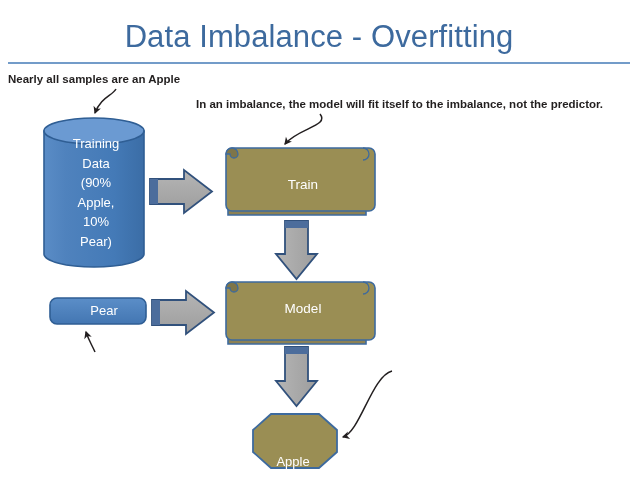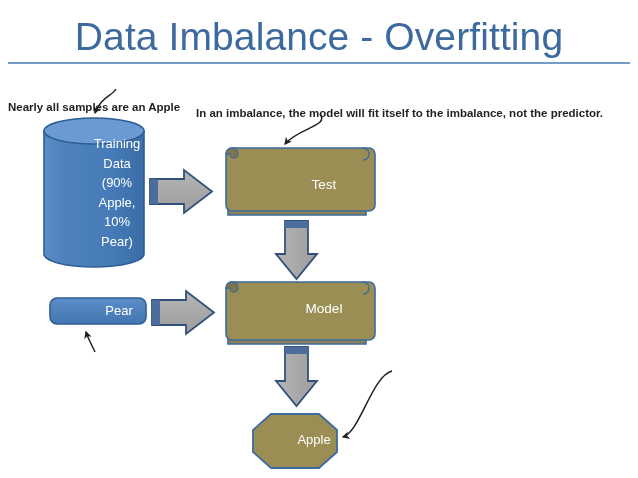--- a/index.html
+++ b/index.html
@@ -23,21 +23,21 @@
     height: 478px;
   }
 
   
   #slide-title {
     position: absolute;
     left: 0;
     top: 18px;
     width: 638px;
     text-align: center;
-    font-size: 39px;
+    font-size: 31px;
     line-height: 38px;
     color: #3d6a9e;
     font-weight: 400;
     letter-spacing: 0.1px;
     white-space: nowrap;
   }
   #title-rule {
     position: absolute;
     left: 8px;
     top: 62px;
@@ -49,52 +49,51 @@
 
   
   .annot {
     position: absolute;
     font-size: 11.5px;
     line-height: 15px;
     color: #221f1f;
     font-weight: 600;
     white-space: pre-line;
   }
-  #annot-top-left  { left: 8px;   top: 72px; margin-top: 28px;  }
-  #annot-top-right { left: 196px; top: 97px;  white-space: nowrap; margin-top: 9px; }
+  #annot-top-left  { left: 8px;   top: 72px;  }
+  #annot-top-right { left: 196px; top: 97px;  white-space: nowrap; }
   #annot-test      { left: 28px;  top: 356px; }
   #annot-predict   { left: 396px; top: 363px; }
 
   
   #art {
     position: absolute;
     left: 0; top: 0;
     width: 638px; height: 478px;
   }
 
   
   .shape-label {
     position: absolute;
     color: #ffffff;
     text-align: center;
     font-size: 13px;
     line-height: 19px;
     font-weight: 400;
     pointer-events: none;
-    padding-left: 21px;
   }
   #label-training {
     left: 44px; top: 134px; width: 104px;
     font-size: 13px; line-height: 19.5px;
     white-space: pre-line;
   }
   #label-train { left: 228px; top: 175px; width: 150px; font-size: 13.5px; }
   #label-model { left: 228px; top: 299px; width: 150px; font-size: 13.5px; text-align: center; }
-  #label-pear  { left: 50px;  top: 301px; width: 96px;  font-size: 13px; }
-  #label-apple { left: 253px; top: 430px; width: 80px;  font-size: 13px; }
+  #label-pear  { left: 56px;  top: 301px; width: 96px;  font-size: 13px; }
+  #label-apple { left: 253px; top: 452px; width: 80px;  font-size: 13px; }
 </style>
 </head>
 <body>
 
 <div id="slide">
 
   <div id="slide-title">Data Imbalance - Overfitting</div>
   <div id="title-rule"></div>
 
   <div class="annot" id="annot-top-left">Nearly all samples are an Apple</div>
@@ -185,18 +184,18 @@
 
     <path d="M392,371 C372,376 360,432 343,437" fill="none" stroke="#231f20" stroke-width="1.5" marker-end="url(#tip)"></path>
   </svg>
 
   <div class="shape-label" id="label-training">Training
 Data
 (90%
 Apple,
 10%
 Pear)</div>
-  <div class="shape-label" id="label-train">Test</div>
+  <div class="shape-label" id="label-train">Train</div>
   <div class="shape-label" id="label-model">Model</div>
   <div class="shape-label" id="label-pear">Pear</div>
   <div class="shape-label" id="label-apple">Apple</div>
 
 </div>
 
 </body></html>

